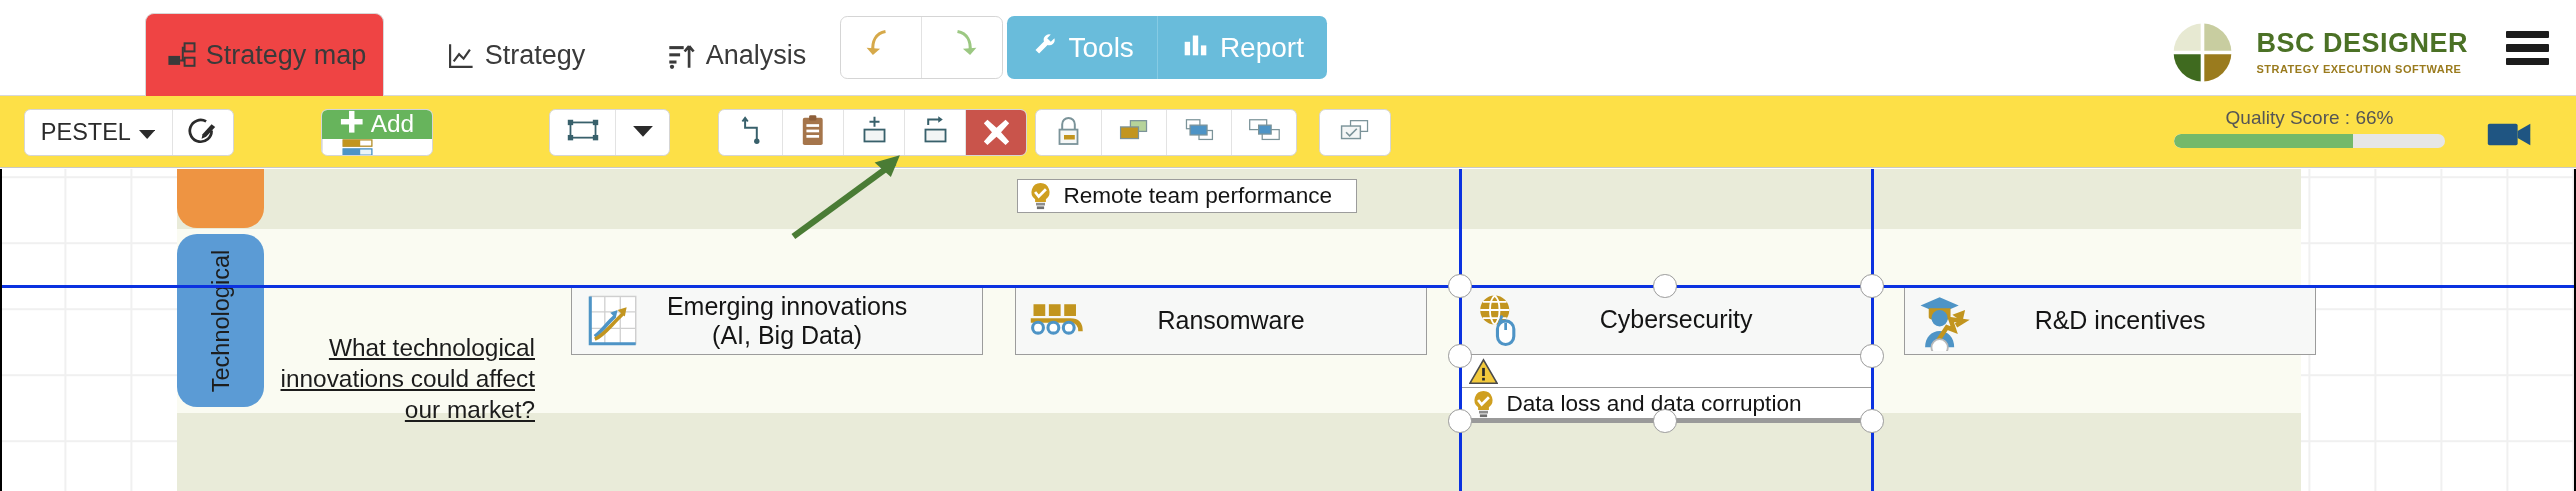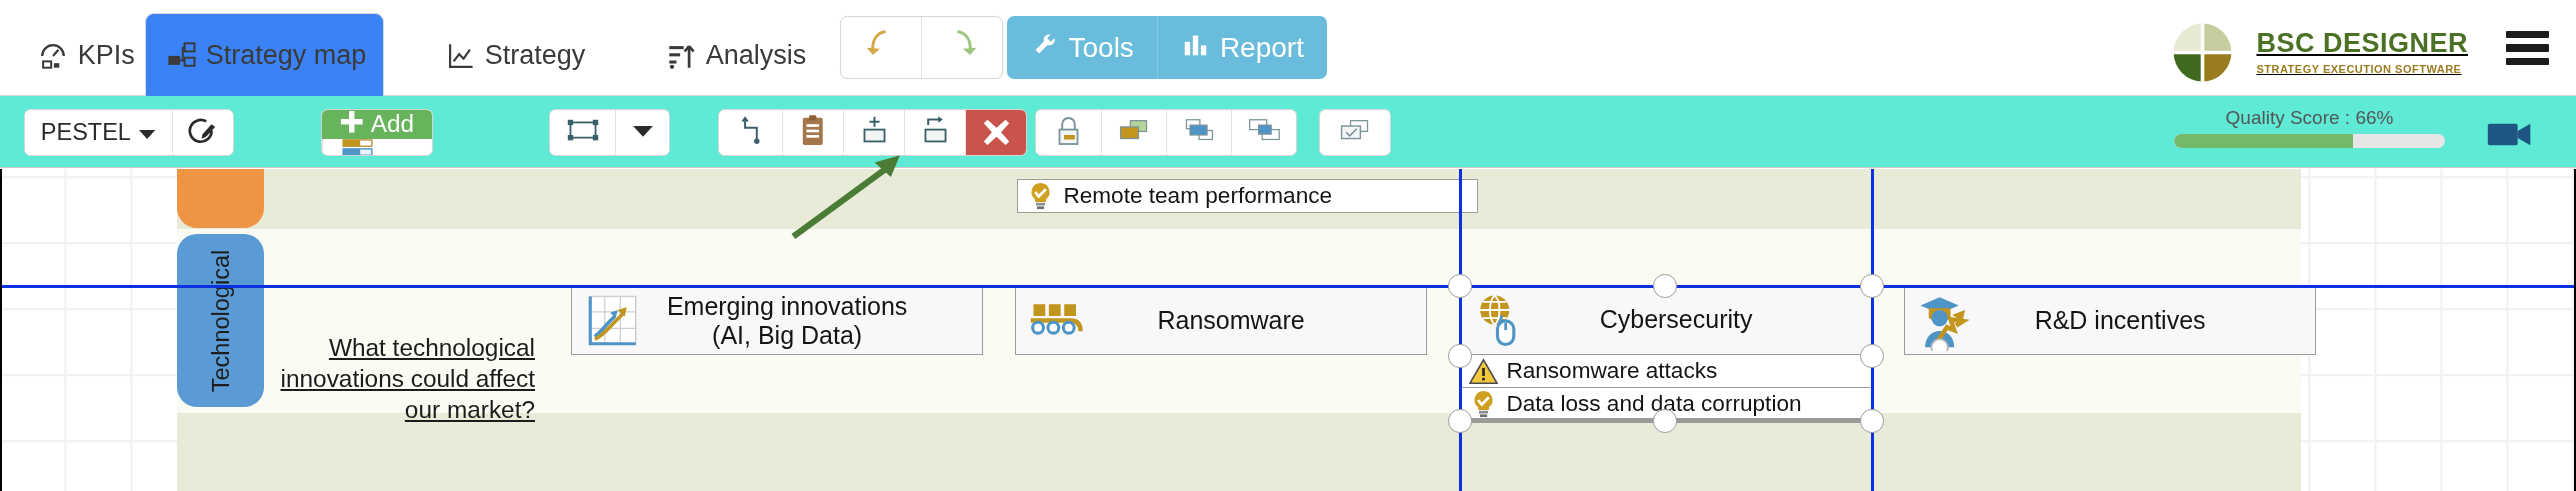--- a/index.html
+++ b/index.html
@@ -12,21 +12,21 @@
     background:#fff; border-bottom:0.9px solid #d8d8d8;
   }
   .tab{
     position:absolute; top:16.3px; height:79px;
     display:flex; align-items:center; gap:5.4px;
     font-size:27px; color:#3a3a3a; padding:0 16.3px;
     cursor:pointer; user-select:none;
   }
   .tab .lbl{ white-space:nowrap; }
   .tab.active{
-    background:#3b82f6; border:0.9px solid #d8d8d8; border-bottom:none;
+    background:#ef4444; border:0.9px solid #d8d8d8; border-bottom:none;
     border-radius:9px 9px 0 0; top:12.6px; height:84px;
   }
   .tabicon{ display:inline-flex; align-items:center; justify-content:center;
             width:38px; height:38px; }
 
   
   #histgroup{
     position:absolute; left:840px; top:16.3px; width:163px; height:63px;
     border:0.9px solid #d5d5d5; border-radius:7.2px; background:#fff;
     display:flex;
@@ -39,33 +39,33 @@
   #rtgroup{
     position:absolute; left:1007px; top:16.3px; height:63px;
     background:#69bcdb; border-radius:7.2px; display:flex; overflow:hidden;
   }
   #rtgroup .rtbtn{
     display:flex; align-items:center; gap:11px; padding:0 23.5px;
     color:#fff; font-size:28px; cursor:pointer; height:63px;
   }
   #rtgroup .rtbtn + .rtbtn{ border-left:0.9px solid #86cbe4; }
 
-  #brand{ position:absolute; right:108px; top:20px; display:flex; align-items:center; gap:21px;text-decoration:underline;}
+  #brand{ position:absolute; right:108px; top:20px; display:flex; align-items:center; gap:21px;}
   #brandtext{ display:flex; flex-direction:column; line-height:1; }
   #brandtitle{ font-size:27px; font-weight:bold; color:#4b7125; letter-spacing:0.5px;
                font-family:"Liberation Sans", sans-serif; }
   #brandsub{ font-size:11px; font-weight:bold; color:#9a7b1e; letter-spacing:0.5px; margin-top:7px;}
   #hamburger{ position:absolute; right:27px; top:31px; width:43px; height:34px;
               display:flex; flex-direction:column; justify-content:space-between; cursor:pointer;}
   #hamburger i{ display:block; height:7.2px; background:#1c1c1c; border-radius:0.9px; }
 
   
   #toolbar{
     position:absolute; left:0; top:96px; width:2576px; height:72px;
-    background:#5eead4; border-bottom:0.9px solid #c9c9c9;
+    background:#fde047; border-bottom:0.9px solid #c9c9c9;
   }
   .tgroup{
     position:absolute; top:12.6px; height:47px;
     border:0.9px solid #d5d5d5; border-radius:6.3px; background:#fff;
     display:flex; overflow:hidden;
   }
   .tgroup .tb{ display:flex; align-items:center; justify-content:center;
                cursor:pointer; height:45px; }
   .tgroup .tb + .tb{ border-left:0.9px solid #e3e3e3; }
   .tb.green{ background:#67b45c; color:#fff; font-size:24.4px; gap:7.2px; padding:0 18px; }
@@ -142,31 +142,20 @@
 
   
   #annot{ position:absolute; left:0; top:0; width:2576px; height:491px;
           pointer-events:none; }
 </style>
 </head>
 <body>
 
 <div id="topnav">
 
-  <div class="tab" style="left:18px;">
-    <span class="tabicon">
-      <svg width="36" height="36" viewBox="0 0 40 40">
-        <path d="M8 20a12 12 0 0 1 24 0" fill="none" stroke="#3a3a3a" stroke-width="2.4"></path>
-        <line x1="20" y1="20" x2="26" y2="13" stroke="#3a3a3a" stroke-width="2.4"></line>
-        <rect x="9" y="26" width="9" height="7" fill="none" stroke="#3a3a3a" stroke-width="2.2"></rect>
-        <rect x="21" y="28" width="6" height="5" fill="#3a3a3a"></rect>
-      </svg>
-    </span>
-    <span class="lbl">KPIs</span>
-  </div>
 
   <div class="tab active" style="left:145px;">
     <span class="tabicon">
       <svg width="36" height="36" viewBox="0 0 40 40">
         <rect x="6" y="21" width="13" height="10" fill="#3a3a3a"></rect>
         <rect x="24" y="7" width="11" height="9" fill="none" stroke="#3a3a3a" stroke-width="2.2"></rect>
         <rect x="24" y="23" width="11" height="9" fill="none" stroke="#3a3a3a" stroke-width="2.2"></rect>
         <path d="M19 26h3v-14h2" fill="none" stroke="#3a3a3a" stroke-width="2.2"></path>
         <path d="M22 26h2" fill="none" stroke="#3a3a3a" stroke-width="2.2"></path>
       </svg>
@@ -449,21 +438,21 @@
   </div>
 
   <div class="pill" style="top:246px; height:108px; background:#f6c council;"></div>
 
   <div class="question" style="left:271px; top:163px; width:262px;">
     <span style="white-space:pre-line;">What technological
 innovations could affect
 our market?</span>
   </div>
 
-  <div class="subrow" style="left:1015px; top:10px; width:461px; height:34px; border-top:1.8px solid #9c9c9c;">
+  <div class="subrow" style="left:1015px; top:10px; width:340px; height:34px; border-top:1.8px solid #9c9c9c;">
     <span class="sicon">
       <svg width="27" height="29" viewBox="0 0 30 32">
         <path d="M15 1a10 10 0 0 1 6 18v3H9v-3A10 10 0 0 1 15 1z" fill="#cf9f20"></path>
         <rect x="10" y="23" width="10" height="3" fill="#8d8d8d"></rect>
         <rect x="11" y="27" width="8" height="3" fill="#6f6f6f"></rect>
         <path d="M9 11l4 5 8-8" fill="none" stroke="#fff" stroke-width="3"></path>
       </svg>
     </span>
     <span>Remote team performance</span>
   </div>
@@ -527,21 +516,20 @@
   </div>
 
   <div class="subrow" style="left:1458px; top:186px; width:412px; height:33px; border-top:none;">
     <span class="sicon">
       <svg width="29" height="27" viewBox="0 0 32 30">
         <path d="M16 2l15 26H1z" fill="#f2c93c" stroke="#4a4a4a" stroke-width="1.8"></path>
         <rect x="14.5" y="11" width="3" height="9" fill="#2b2b2b"></rect>
         <rect x="14.5" y="22" width="3" height="3" fill="#2b2b2b"></rect>
       </svg>
     </span>
-    <span>Ransomware attacks</span>
   </div>
 
   <div class="subrow" style="left:1458px; top:219px; width:412px; height:33px; border-top:none;">
     <span class="sicon">
       <svg width="27" height="29" viewBox="0 0 30 32">
         <path d="M15 1a10 10 0 0 1 6 18v3H9v-3A10 10 0 0 1 15 1z" fill="#cf9f20"></path>
         <rect x="10" y="23" width="10" height="3" fill="#8d8d8d"></rect>
         <rect x="11" y="27" width="8" height="3" fill="#6f6f6f"></rect>
         <path d="M9 11l4 5 8-8" fill="none" stroke="#fff" stroke-width="3"></path>
       </svg>

